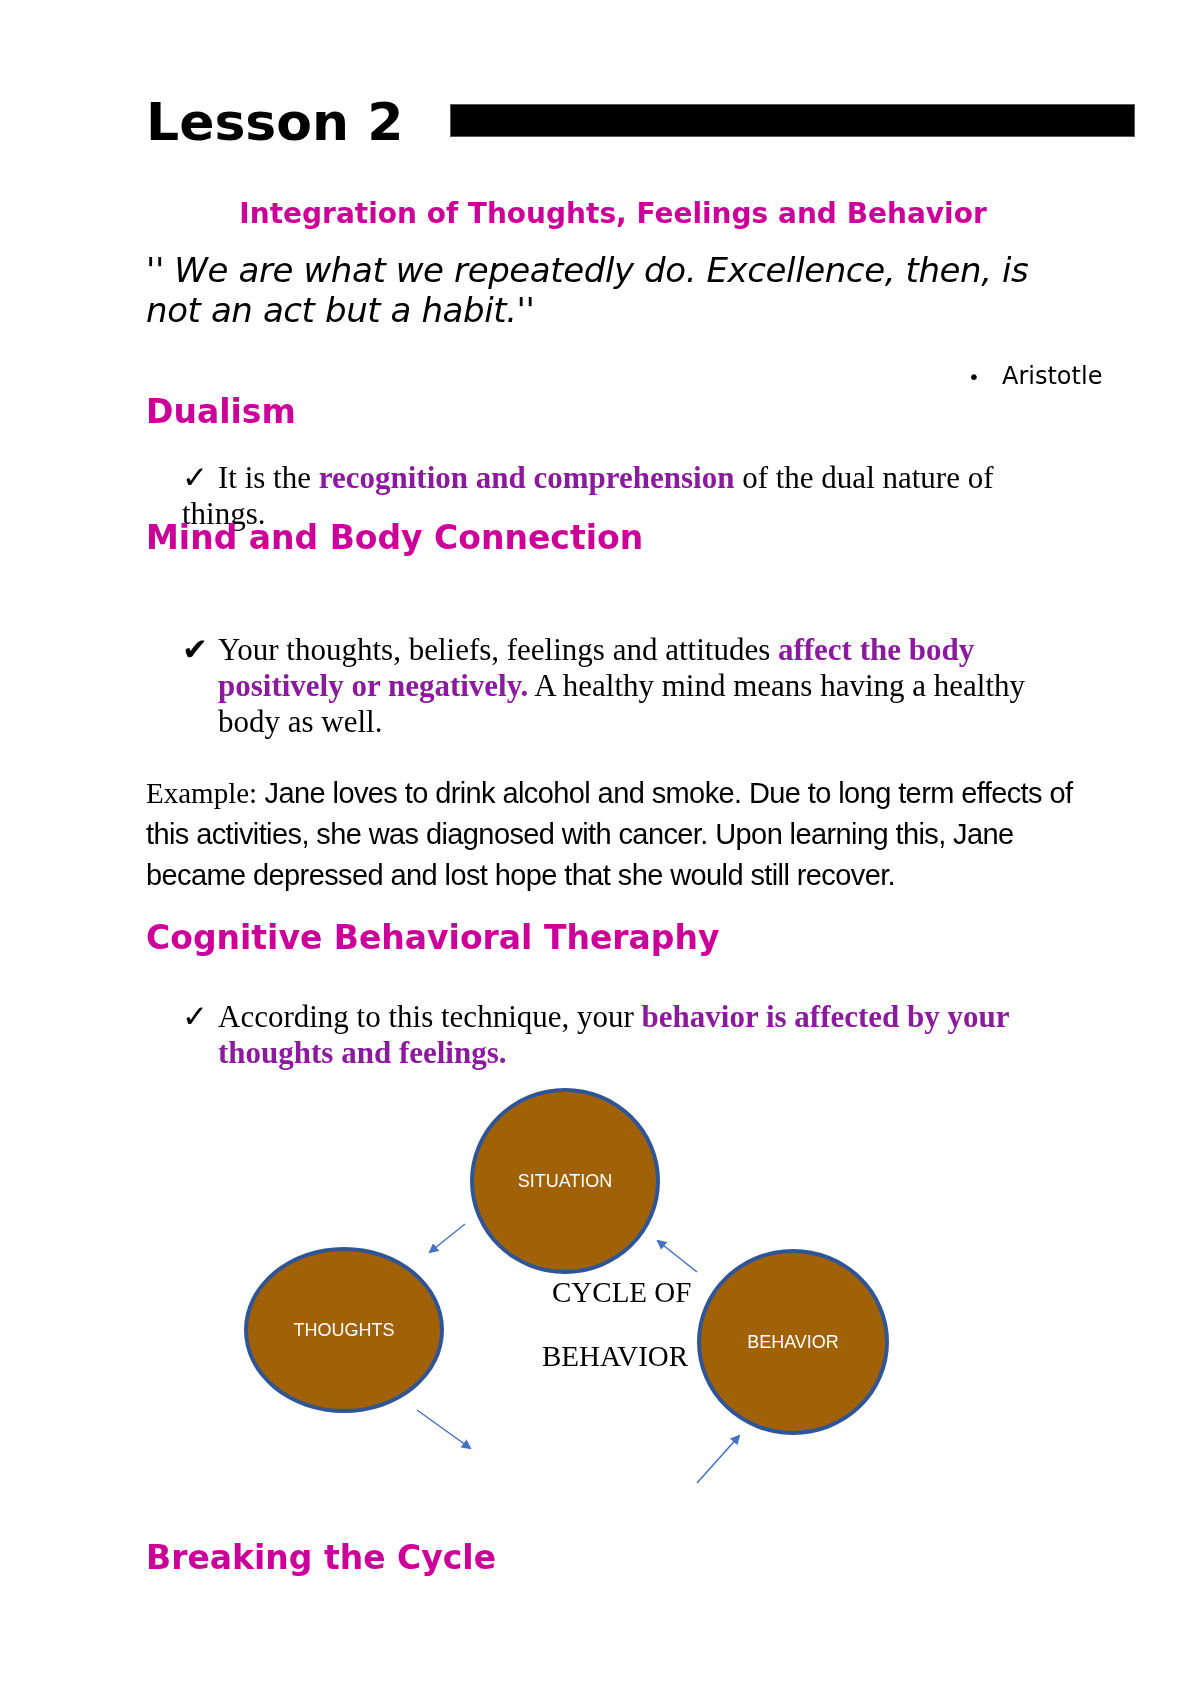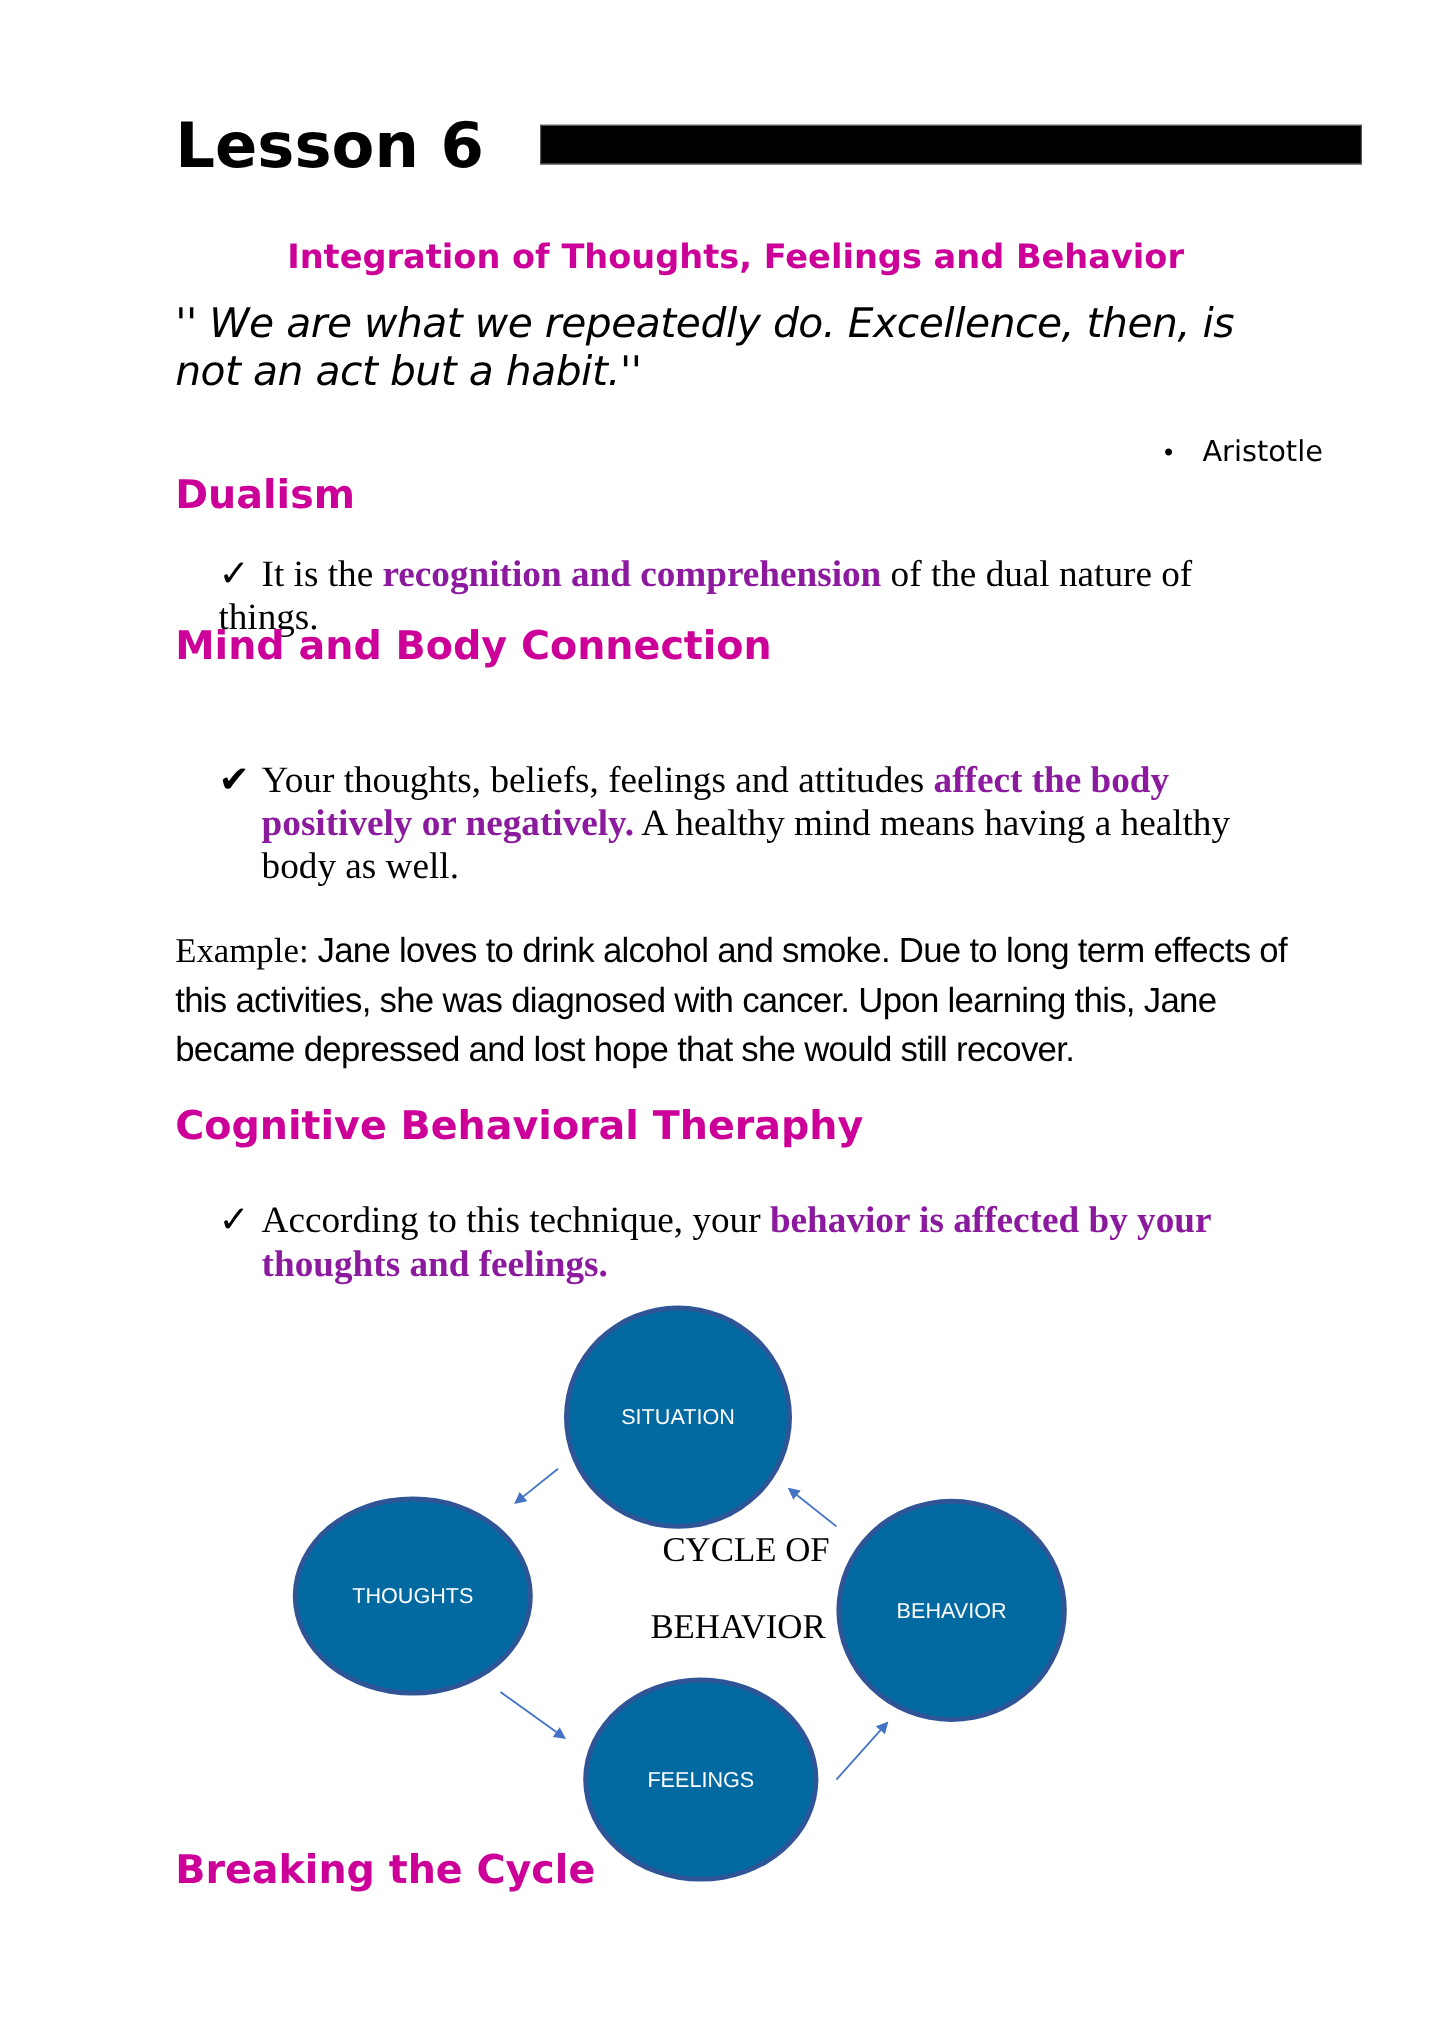--- a/index.html
+++ b/index.html
@@ -48,35 +48,35 @@
   .example {
     position: absolute; left: 146px; top: 773px; width: 940px;
     font-family: "Liberation Sans", sans-serif; font-size: 29px; line-height: 41px; color: #000;
     letter-spacing: -0.6px; margin: 0;
   }
   .example .lbl { font-family: "Liberation Serif", serif; letter-spacing: 0; }
 
   .diagram { position: absolute; left: 0; top: 0; width: 1200px; height: 1696px; pointer-events: none; }
   .diagram * { pointer-events: auto; }
   .node {
-    position: absolute; background: #0369a1; border: 4px solid #2f5597;
+    position: absolute; background: #a16207; border: 4px solid #2f5597;
     border-radius: 50%; box-sizing: border-box;
     display: flex; align-items: center; justify-content: center;
     color: #fff; font-family: "Liberation Sans", sans-serif; font-size: 18px;
   }
   .cycle-text {
     position: absolute; font-family: "Liberation Serif", serif; font-size: 29px; color: #000;
   }
 </style>
 </head>
 <body>
 
 <div class="page">
 
-  <h1 class="lesson-title">Lesson 6</h1>
+  <h1 class="lesson-title">Lesson 2</h1>
   <div class="title-bar"></div>
 
   <h2 class="subtitle">Integration of Thoughts, Feelings and Behavior</h2>
 
   <p class="quote">'' We are what we repeatedly do. Excellence, then, is not an act but a habit.''</p>
   <div class="author">
     <span class="bullet">•</span><span>Aristotle</span>
   </div>
 
   <h3 class="heading" style="top:392px;">Dualism</h3>
@@ -112,16 +112,15 @@
       <line x1="697" y1="1483" x2="739" y2="1436" stroke="#4472c4" stroke-width="1.5" marker-end="url(#ah)"></line>
       <line x1="697" y1="1272" x2="658" y2="1241" stroke="#4472c4" stroke-width="1.5" marker-end="url(#ah)"></line>
     </svg>
 
     <div class="cycle-text" style="left:552px; top:1276px;">CYCLE OF</div>
     <div class="cycle-text" style="left:542px; top:1340px;">BEHAVIOR</div>
 
     <div class="node" style="left:470px; top:1088px; width:190px; height:186px;">SITUATION</div>
     <div class="node" style="left:244px; top:1247px; width:200px; height:166px;">THOUGHTS</div>
     <div class="node" style="left:697px; top:1249px; width:192px; height:186px;">BEHAVIOR</div>
-    <div class="node" style="left:486px; top:1398px; width:196px; height:170px;">FEELINGS</div>
   </div>
 
 </div>
 
 </body></html>

